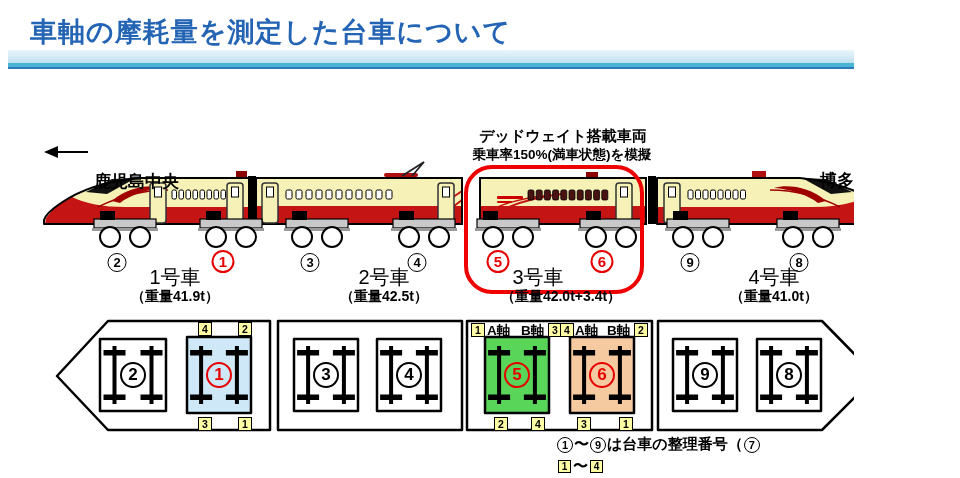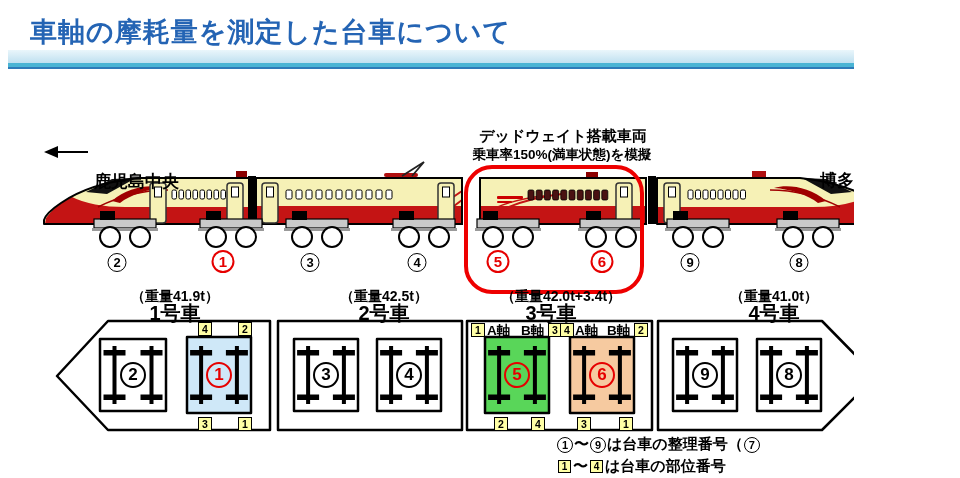--- a/index.html
+++ b/index.html
@@ -21,21 +21,21 @@
   .dw1{left:463px;top:127px;width:200px;text-align:center;font-size:15px;font-weight:bold;white-space:nowrap;}
   .dw2{left:457px;top:146px;width:210px;text-align:center;font-size:13.5px;font-weight:bold;white-space:nowrap;}
   
   .cnum{display:flex;align-items:center;justify-content:center;border-radius:50%;
         font-weight:bold;box-sizing:border-box;background:transparent;}
   .row-n{width:19px;height:19px;border:1.7px solid #000;font-size:13px;transform:translateX(-50%);}
   .row-r{width:23px;height:23px;border:2px solid #e60000;color:#e60000;font-size:15px;transform:translateX(-50%);}
   .sq-n{width:26px;height:26px;border:2px solid #000;font-size:17px;transform:translate(-50%,-50%);}
   .sq-r{width:26px;height:26px;border:2px solid #e60000;color:#e60000;font-size:17px;transform:translate(-50%,-50%);}
   
-  .car-name{font-size:20px;font-weight:bold;transform:translateX(-50%);white-space:nowrap;margin-top:36px;}
+  .car-name{font-size:20px;font-weight:normal;transform:translateX(-50%);white-space:nowrap;}
   .car-wt{font-size:14px;font-weight:700;transform:translateX(-50%);white-space:nowrap;}
   
   .ybox{width:14px;height:14px;background:#ffffa6;border:1px solid #000;font-size:10.5px;line-height:13px;
         font-weight:bold;text-align:center;box-sizing:border-box;}
   .axis{font-size:13.5px;font-weight:bold;white-space:nowrap;}
   
   .legend{display:flex;align-items:center;font-size:15px;font-weight:600;white-space:nowrap;}
   .cnum-in{display:inline-flex;align-items:center;justify-content:center;width:16px;height:16px;
            border:1.4px solid #000;border-radius:50%;font-size:11px;font-weight:bold;margin:0 1px;box-sizing:border-box;}
   .ybox-in{display:inline-block;width:13px;height:13px;background:#ffffa6;border:1px solid #000;font-size:10px;
@@ -231,21 +231,21 @@
   <div class="abs cnum row-n" style="left:417px;top:253px;">4</div>
   <div class="abs cnum row-r" style="left:498px;top:250px;">5</div>
   <div class="abs cnum row-r" style="left:602px;top:250px;">6</div>
   <div class="abs cnum row-n" style="left:690px;top:253px;">9</div>
   <div class="abs cnum row-n" style="left:799px;top:253px;">8</div>
 
   <div class="abs car-name" style="left:175px;top:264px;">1号車</div>
   <div class="abs car-wt" style="left:175px;top:288px;">（重量41.9t）</div>
   <div class="abs car-name" style="left:384px;top:264px;">2号車</div>
   <div class="abs car-wt" style="left:384px;top:288px;">（重量42.5t）</div>
-  <div class="abs car-name" style="left:551px;top:264px;">3号車</div>
+  <div class="abs car-name" style="left:538px;top:264px;">3号車</div>
   <div class="abs car-wt" style="left:561px;top:288px;">（重量42.0t+3.4t）</div>
   <div class="abs car-name" style="left:774px;top:264px;">4号車</div>
   <div class="abs car-wt" style="left:774px;top:288px;">（重量41.0t）</div>
 
   <div class="abs cnum sq-n" style="left:133px;top:375px;">2</div>
   <div class="abs cnum sq-r" style="left:219px;top:375px;">1</div>
   <div class="abs cnum sq-n" style="left:326px;top:375px;">3</div>
   <div class="abs cnum sq-n" style="left:409px;top:375px;">4</div>
   <div class="abs cnum sq-r" style="left:517px;top:375px;">5</div>
   <div class="abs cnum sq-r" style="left:602px;top:375px;">6</div>
@@ -275,16 +275,15 @@
     <span class="cnum-in">1</span>
       <span>〜</span>
       <span class="cnum-in">9</span>
       <span>は台車の整理番号（</span>
       <span class="cnum-in">7</span>
   </div>
   <div class="abs legend" style="left:556px;top:457px;">
     <span class="ybox-in">1</span>
       <span>〜</span>
       <span class="ybox-in">4</span>
-      <span>は台車の部位番号</span>
   </div>
 
 </div>
 
 </body></html>

